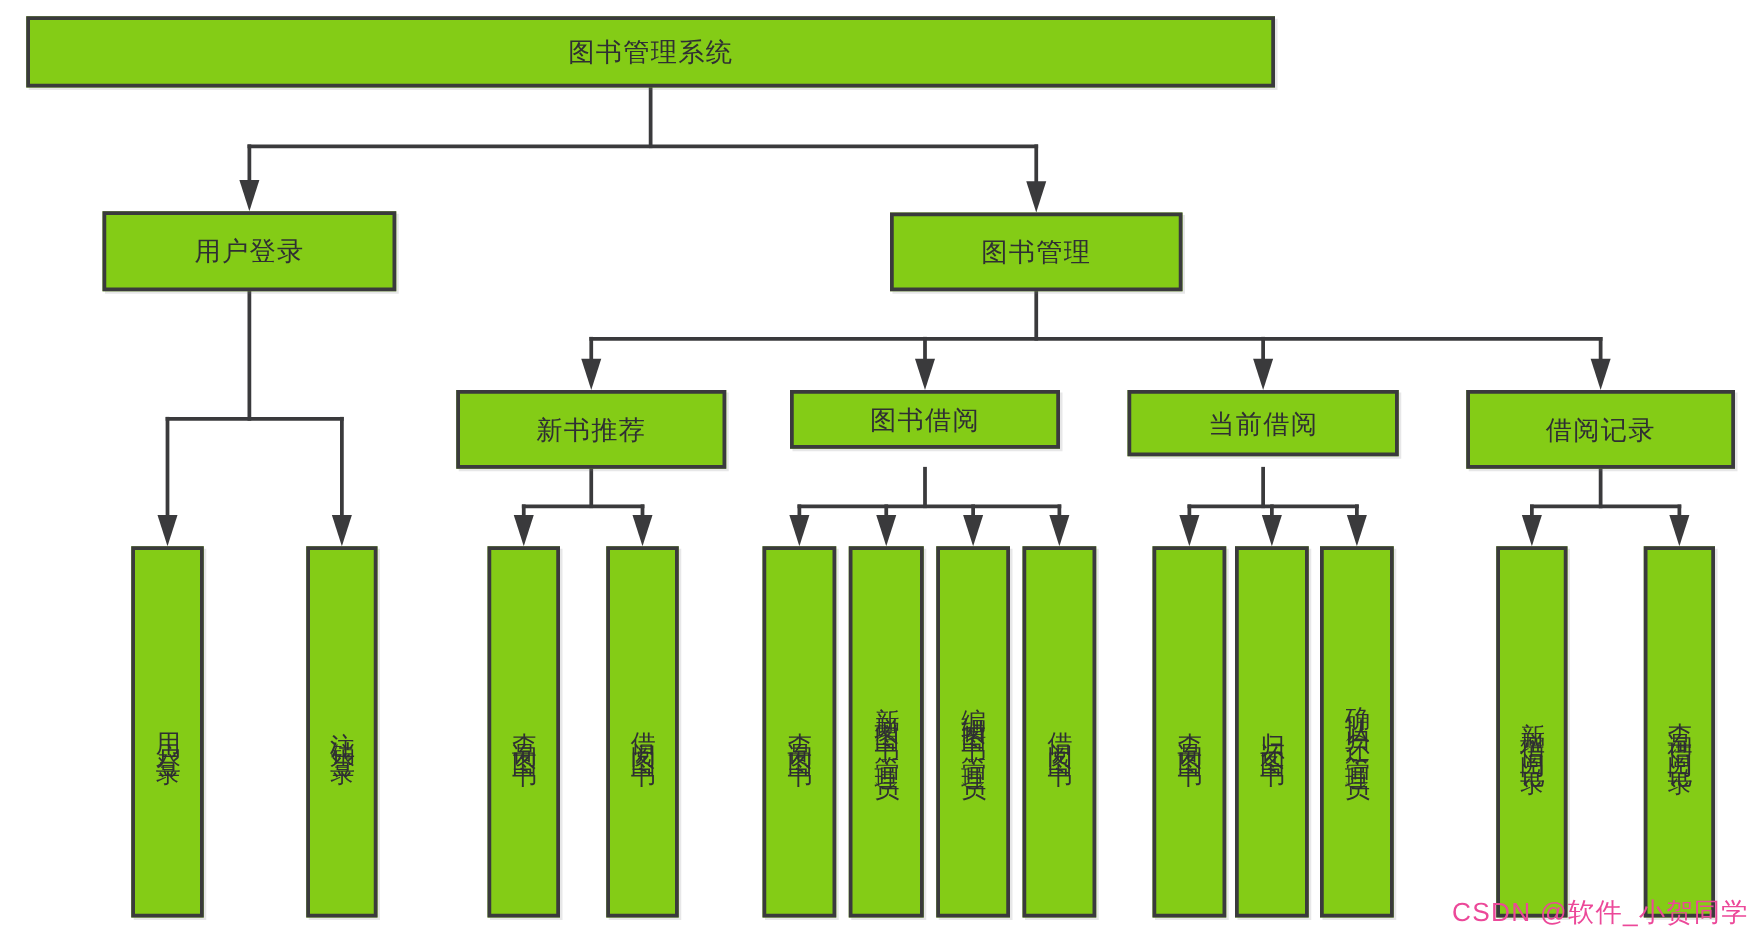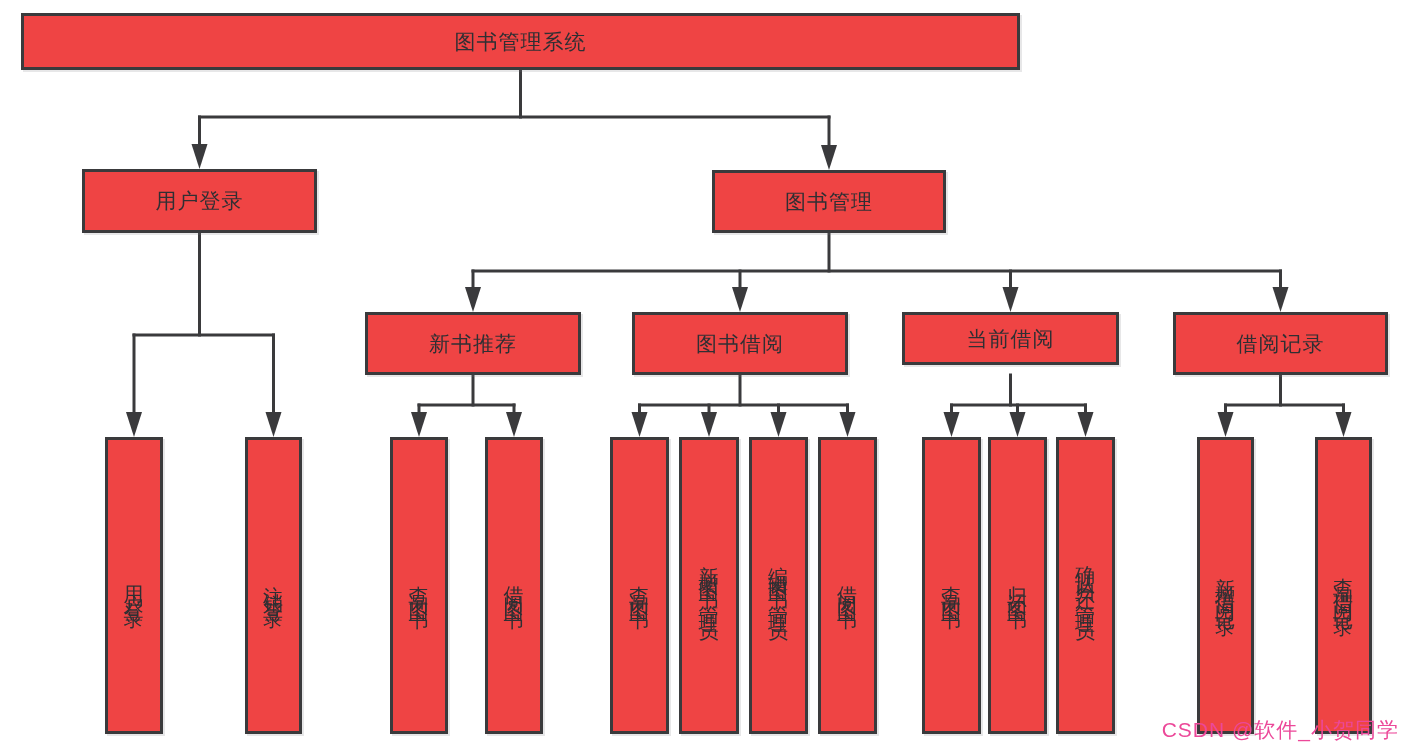--- a/index.html
+++ b/index.html
@@ -1,19 +1,19 @@
 <!DOCTYPE html>
 <html><head>
 <meta charset="utf-8">
 <style>
   html,body{margin:0;padding:0;background:#ffffff;font-family:"Liberation Sans","DejaVu Sans",sans-serif;}
   .stage{position:relative;width:1405px;height:747px;background:#ffffff;overflow:hidden;}
   .connector-layer{position:absolute;left:0;top:0;z-index:1;}
   .node{
-    position:absolute;box-sizing:border-box;background:#ef4444;
+    position:absolute;box-sizing:border-box;background:#84cc16;
     border:3px solid #3a3a3c;display:flex;align-items:center;justify-content:center;
     color:#2f2f33;z-index:2;box-shadow:2px 2px 0 rgba(120,120,130,0.18);
   }
   .node.horiz span{font-size:21px;letter-spacing:1px;white-space:nowrap;}
   .node.vert span{
     writing-mode:vertical-rl;text-orientation:mixed;
     font-size:20px;line-height:1;letter-spacing:8px;white-space:nowrap;
   }
   .watermark{
     position:absolute;right:6px;bottom:3px;z-index:3;
@@ -84,21 +84,21 @@
     </div>
     <div class="node horiz" style="left: 82px; top: 169px; width: 235px; height: 64px;">
       <span>用户登录</span>
     </div>
     <div class="node horiz" style="left: 712px; top: 170px; width: 234px; height: 63px;">
       <span>图书管理</span>
     </div>
     <div class="node horiz" style="left: 365px; top: 312px; width: 216px; height: 63px;">
       <span>新书推荐</span>
     </div>
-    <div class="node horiz" style="left: 632px; top: 312px; width: 216px; height: 63px;">
+    <div class="node horiz" style="left: 632px; top: 312px; width: 216px; height: 47px;">
       <span>图书借阅</span>
     </div>
     <div class="node horiz" style="left: 902px; top: 312px; width: 217px; height: 53px;">
       <span>当前借阅</span>
     </div>
     <div class="node horiz" style="left: 1173px; top: 312px; width: 215px; height: 63px;">
       <span>借阅记录</span>
     </div>
     <div class="node vert" style="left: 105px; top: 437px; width: 58px; height: 297px;">
       <span>用户登录</span>

